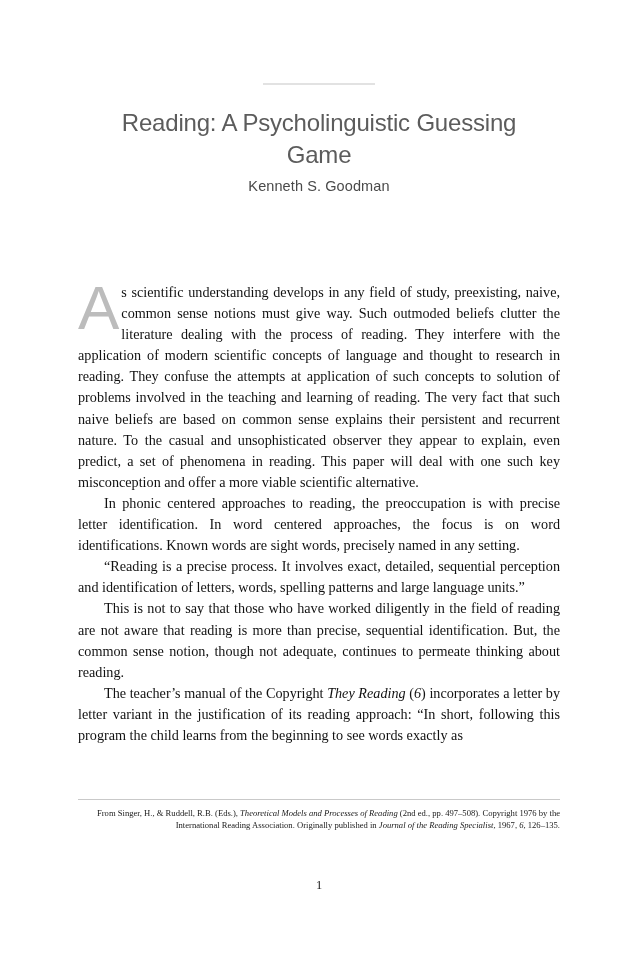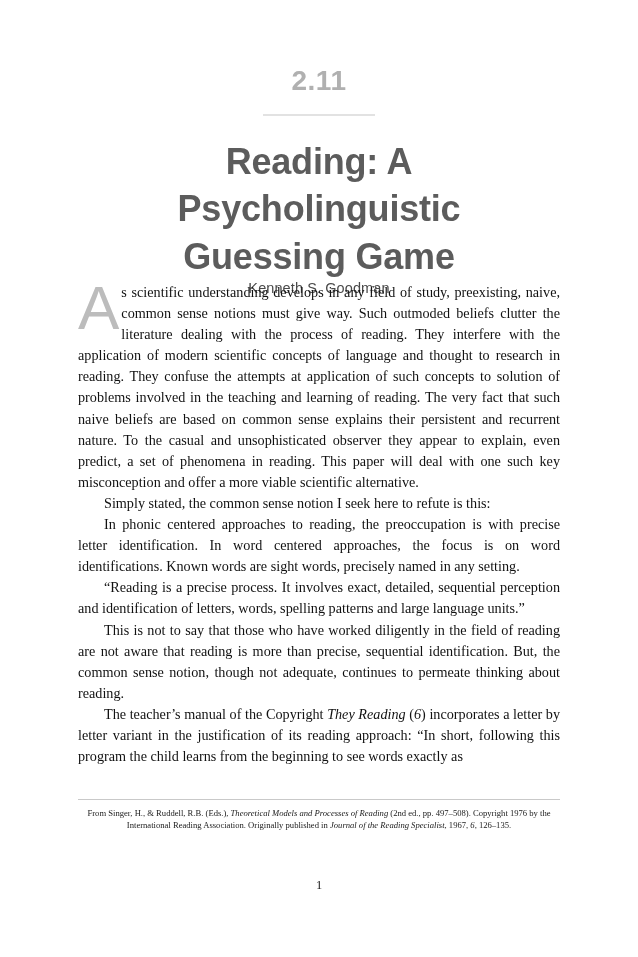--- a/index.html
+++ b/index.html
@@ -39,25 +39,25 @@
   }
   .title-divider {
     width: 112px;
     height: 2px;
     background: #e2e2e2;
     margin: 17px auto 0 auto;
     border: 0;
   }
   .article-title {
     font-family: "Liberation Sans", sans-serif;
-    font-size: 36px;
-    font-weight: 700;
+    font-size: 24px;
+    font-weight: 400;
     color: #5c5c5c;
     line-height: 1.32;
-    margin: 22px auto 0 auto;
+    margin: 22px auto 8px auto;
     max-width: 430px;
     letter-spacing: -0.2px;
   }
   .author {
     font-family: "Liberation Sans", sans-serif;
     font-size: 14.5px;
     font-weight: 400;
     color: #4a4a4a;
     letter-spacing: 0.1px;
   }
@@ -109,21 +109,21 @@
     height: 1px;
     background: #c9c9c9;
     border: 0;
     margin: 0 0 7px 0;
   }
   .footnote {
     font-family: "Liberation Serif", serif;
     font-size: 8.6px;
     line-height: 12.2px;
     color: #1a1a1a;
-    text-align: center;
+    text-align: right;
   }
   .footnote i, .footnote em {
     font-style: italic;
   }
 
   
   .page-number {
     position: absolute;
     left: 0;
     top: 878px;
@@ -133,31 +133,29 @@
     font-size: 12.5px;
     color: #1a1a1a;
   }
 </style>
 </head>
 <body>
 
 <div class="page">
 
   <div class="header">
-    <div class="chapter-number">2.11</div>
     <hr class="title-divider">
     <h1 class="article-title">Reading: A Psycholinguistic Guessing Game</h1>
     <div class="author">Kenneth S. Goodman</div>
   </div>
 
   <div class="body-copy">
 
     <p class="first"><span class="dropcap">A</span><span>s scientific understanding develops in any field of study, preexisting, naive, common sense notions must give way. Such outmoded beliefs clutter the literature dealing with the process of reading. They interfere with the application of modern scientific concepts of language and thought to research in reading. They confuse the attempts at application of such concepts to solution of problems involved in the teaching and learning of reading. The very fact that such naive beliefs are based on common sense explains their persistent and recurrent nature. To the casual and unsophisticated observer they appear to explain, even predict, a set of phenomena in reading. This paper will deal with one such key misconception and offer a more viable scientific alternative.</span></p>
 
-    <p><span>Simply stated, the common sense notion I seek here to refute is this:</span></p>
 
     <p><span>In phonic centered approaches to reading, the preoccupation is with precise letter identification. In word centered approaches, the focus is on word identifications. Known words are sight words, precisely named in any setting.</span></p>
 
     <p><span>“Reading is a precise process. It involves exact, detailed, sequential perception and identification of letters, words, spelling patterns and large language units.”</span></p>
 
     <p><span>This is not to say that those who have worked diligently in the field of reading are not aware that reading is more than precise, sequential identification. But, the common sense notion, though not adequate, continues to permeate thinking about reading.</span></p>
 
 
     <p><span>The teacher’s manual of the Copyright </span><i>They Reading</i><span> (</span><i>6</i><span>) incorporates a letter by letter variant in the justification of its reading approach: “In short, following this program the child learns from the beginning to see words exactly as</span></p>
 

